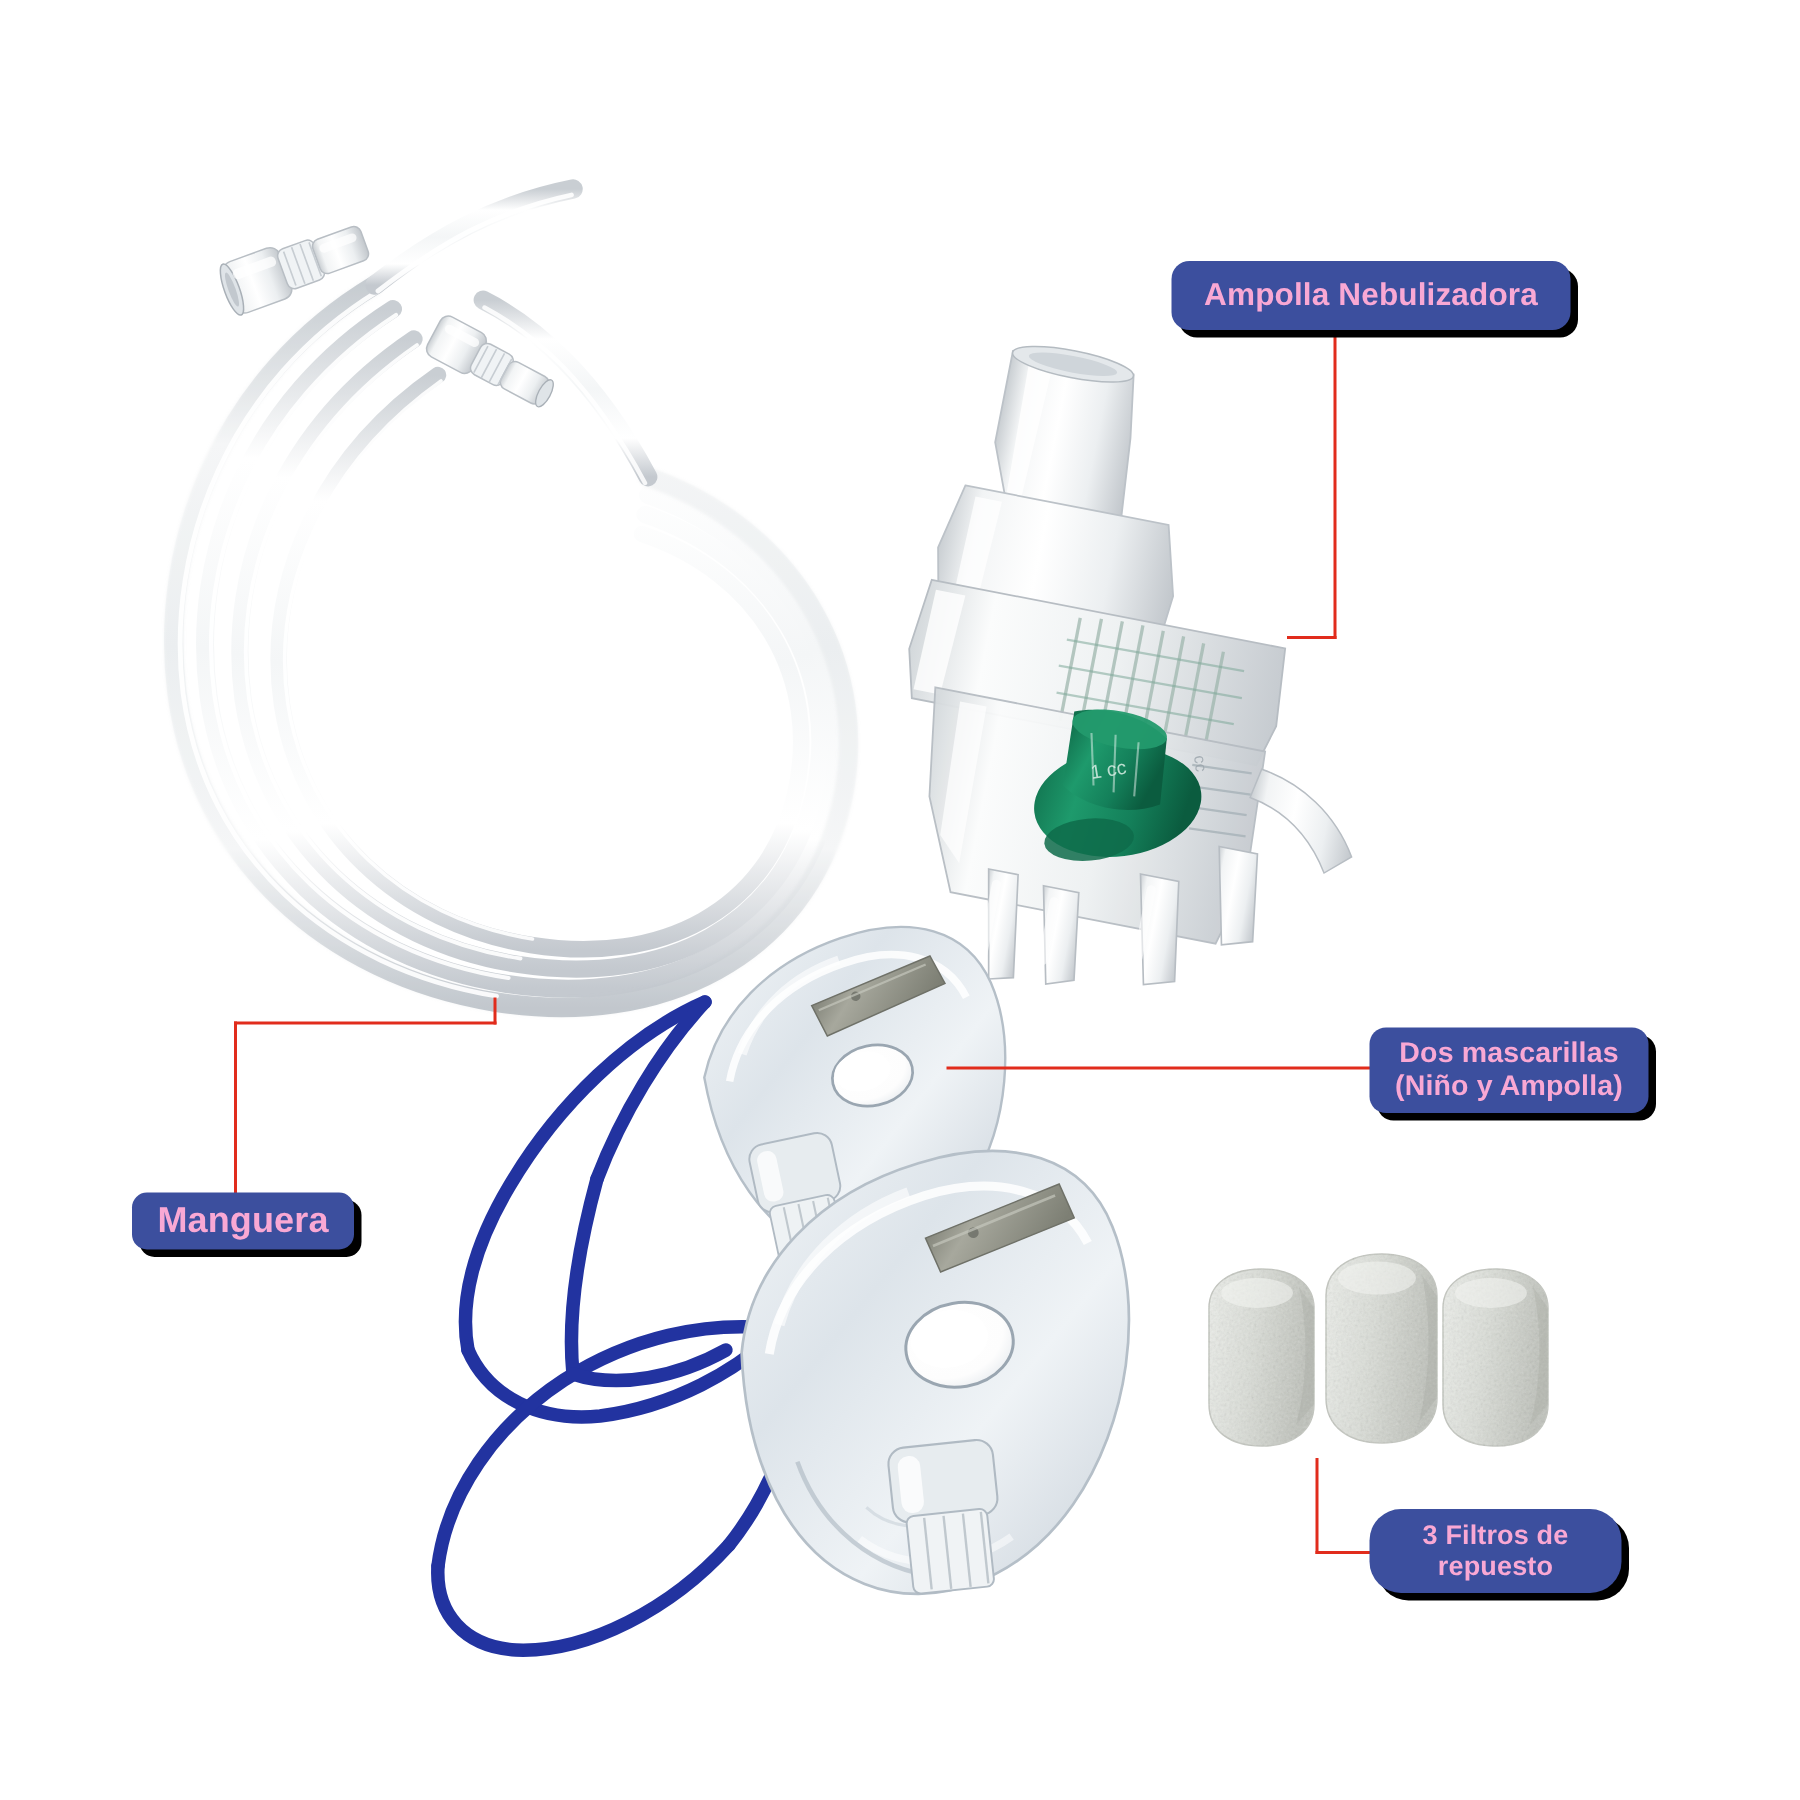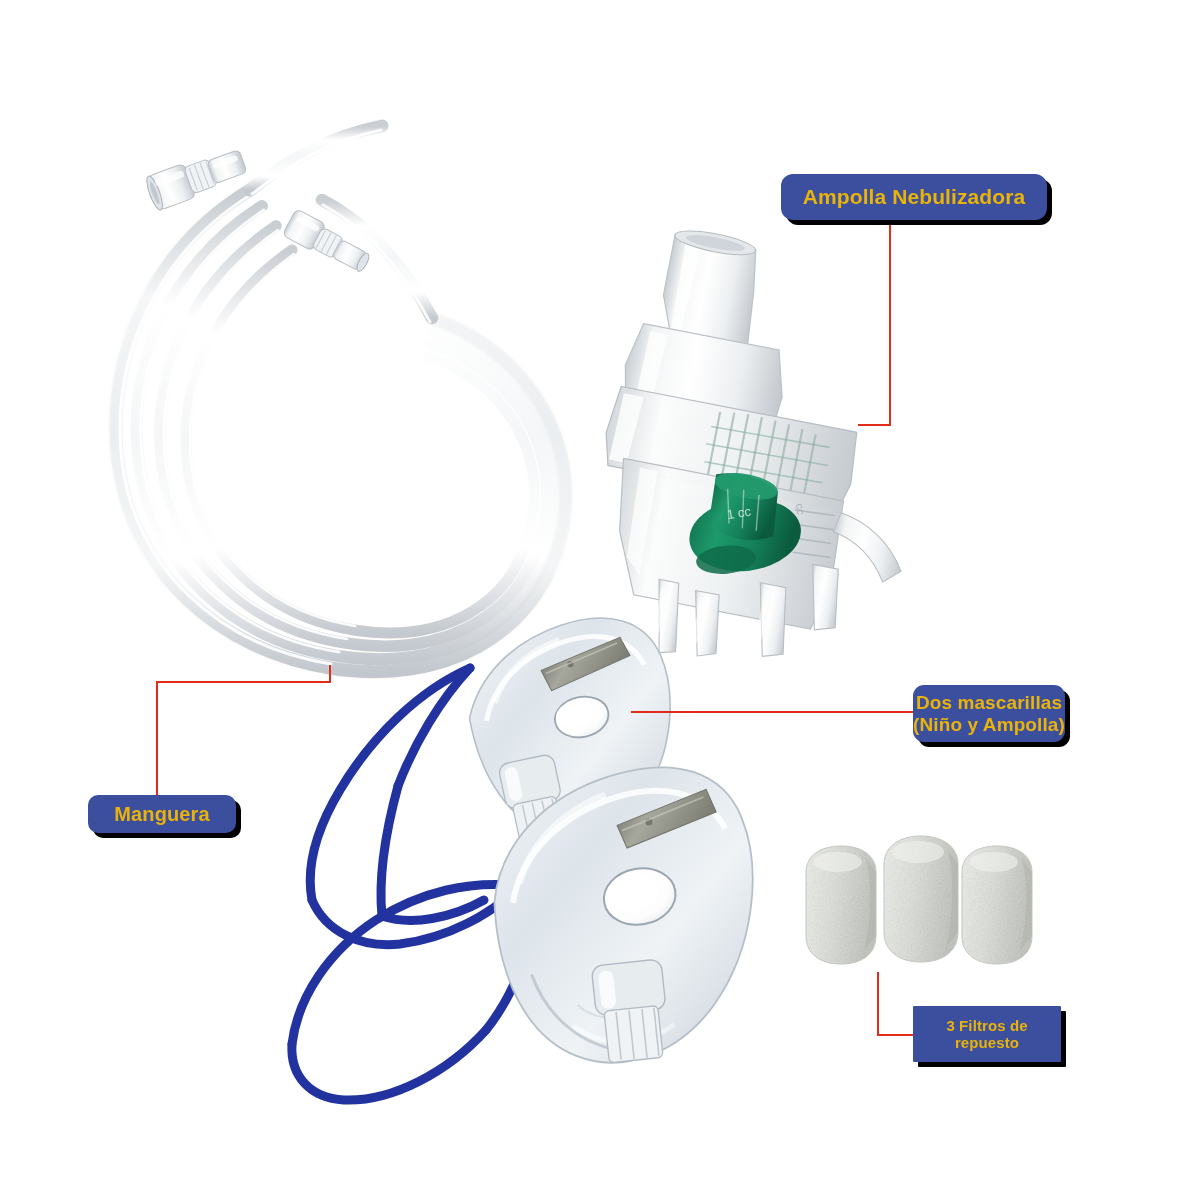--- a/index.html
+++ b/index.html
@@ -25,21 +25,21 @@
     position: absolute;
     inset: 0;
     width: 1200px;
     height: 1200px;
   }
 
   
   .callout {
     position: absolute;
     background: #3c4f9e;
-    color: #eab308;
+    color: #f9a8d4;
     border-radius: 12px;
     box-shadow: 5px 5px 0 0 #000000;
     display: flex;
     align-items: center;
     justify-content: center;
     text-align: center;
     font-weight: bold;
     letter-spacing: 0.1px;
     line-height: 1.15;
     padding: 7px 16px;
@@ -48,36 +48,36 @@
   }
   .callout .line { display: block; white-space: nowrap; }
 
   #callout-ampolla {
     left: 781px;  top: 174px;
     width: 266px; height: 46px;
     font-size: 21px;
   }
   #callout-mascarillas {
     left: 913px;  top: 685px;
-    width: 152px; height: 57px;
+    width: 186px; height: 57px;
     font-size: 19px;
     border-radius: 11px;
     padding: 5px 10px;
   }
   #callout-manguera {
     left: 88px;   top: 795px;
     width: 148px; height: 38px;
-    font-size: 20px;
+    font-size: 24px;
     border-radius: 10px;
   }
   #callout-filtros {
     left: 913px;  top: 1006px;
-    width: 148px; height: 56px;
-    font-size: 15px;
-    border-radius: 1px;
+    width: 168px; height: 56px;
+    font-size: 18px;
+    border-radius: 21px;
     padding: 5px 10px;
   }
 
   
   .leader {
     position: absolute;
     background: #e12c1c;
   }
   .leader-h { height: 2px; }
   .leader-v { width: 2px; }

